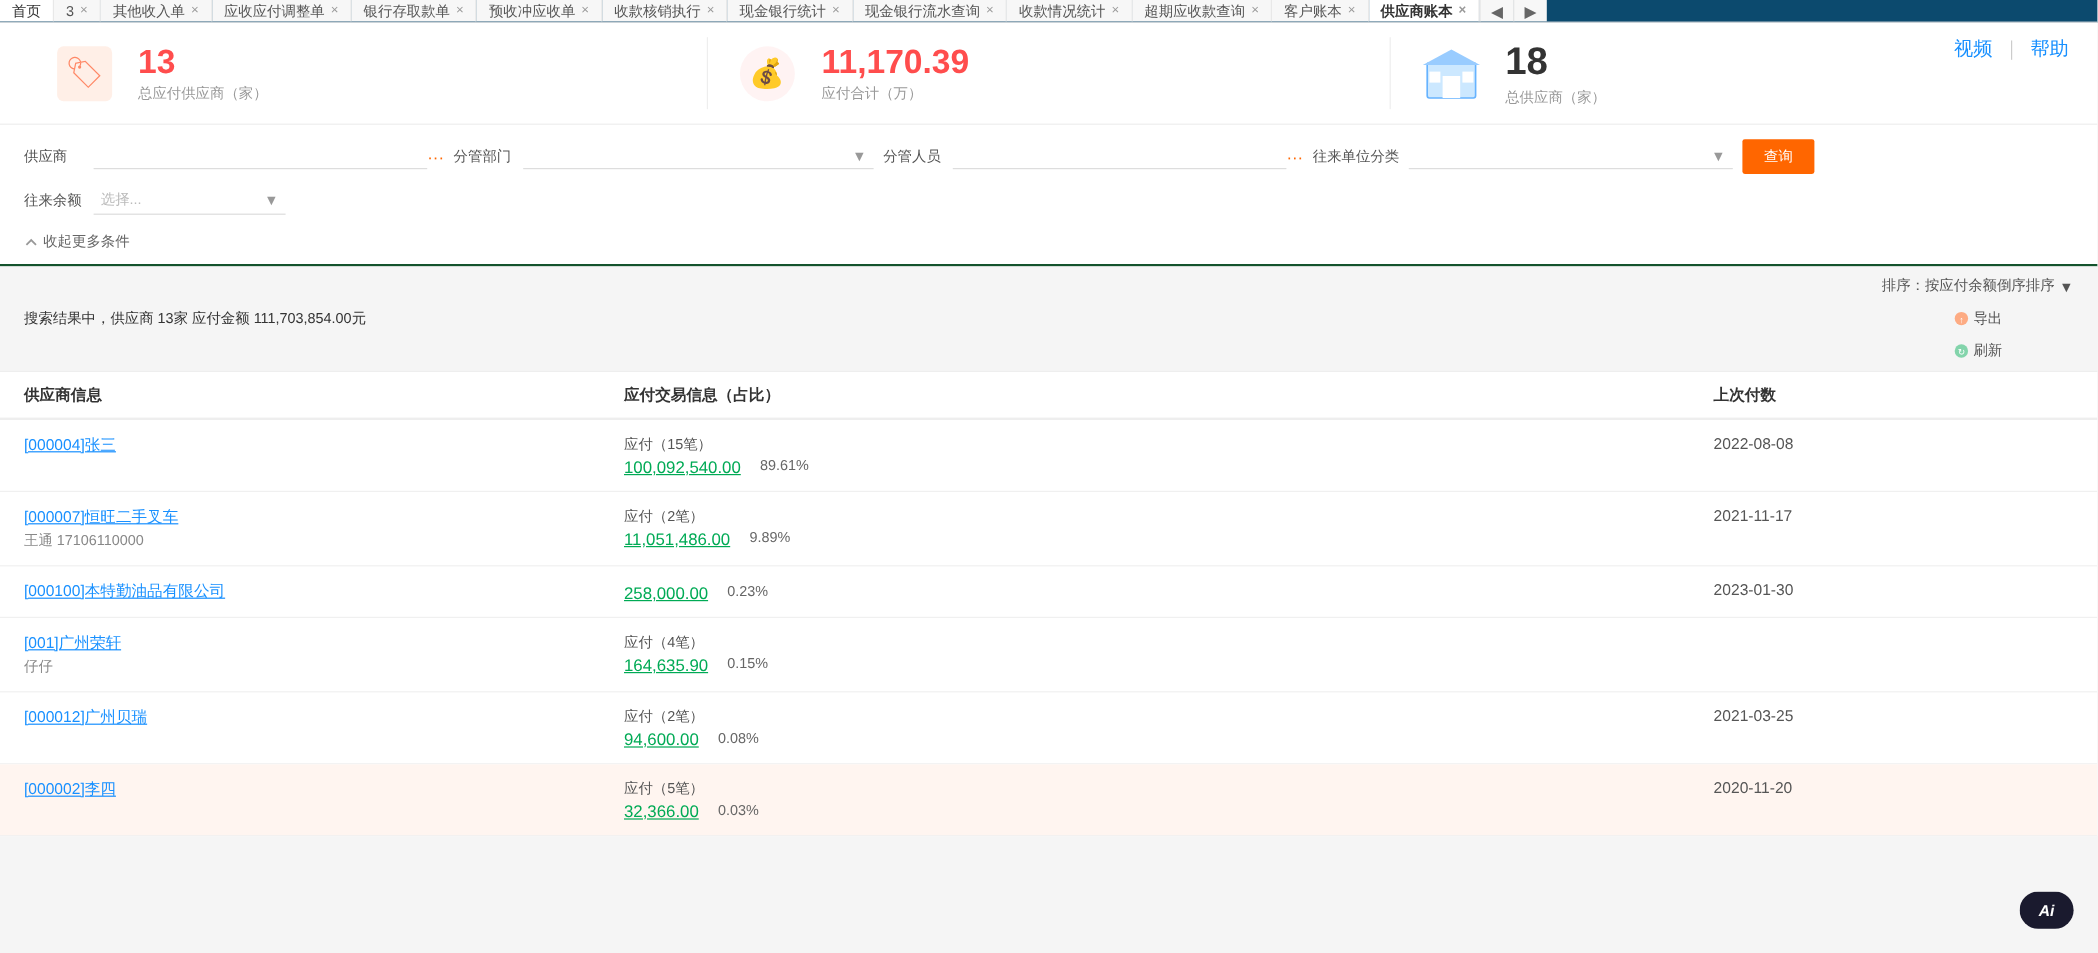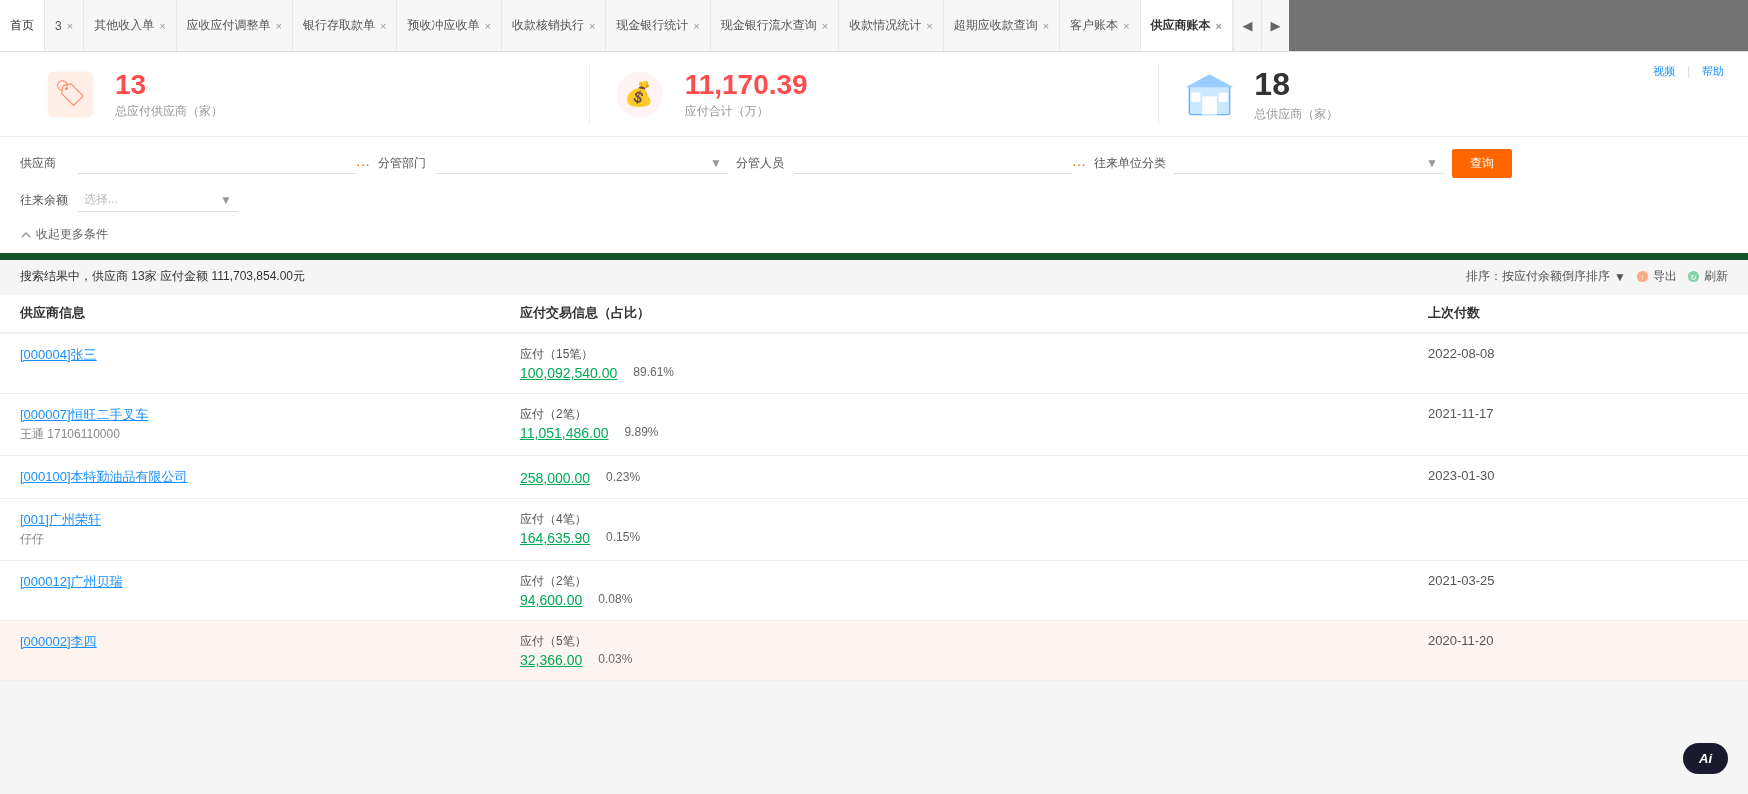--- a/index.html
+++ b/index.html
@@ -1,21 +1,21 @@
 <!DOCTYPE html>
 <html><head>
   <meta charset="utf-8">
   <style>
     * { box-sizing: border-box; margin: 0; padding: 0; }
     body { font-family: "Microsoft YaHei", "PingFang SC", Arial, sans-serif; font-size: 13px; background: #f5f5f5; color: #333; overflow-x: hidden; }
 
     
     .top-nav {
-      display: flex; align-items: center; background: #737373; border-bottom: 1px solid #e0e0e0;
-      height: 52px; overflow: hidden;
+      display: flex; align-items: center; background: #0c4a6e; border-bottom: 1px solid #e0e0e0;
+      height: 19px; overflow: hidden;
     }
     .nav-tab {
       display: flex; align-items: center; padding: 0 10px; height: 100%; white-space: nowrap;
       font-size: 12px; color: #555; border-right: 1px solid #e8e8e8; cursor: pointer;
       background: #f7f7f7;
     }
     .nav-tab.active { background: #fff; color: #333; font-weight: bold; }
     .nav-tab .close-btn { margin-left: 5px; color: #999; font-size: 11px; cursor: pointer; }
     .nav-tab.home { background: #fff; color: #333; }
     .nav-arrow { display: flex; align-items: center; justify-content: center; width: 28px; height: 100%; cursor: pointer; color: #666; border-left: 1px solid #e8e8e8; background: #f7f7f7; }
@@ -29,27 +29,27 @@
     .stat-item + .stat-item { border-left: 1px solid #eee; }
     .stat-icon { width: 60px; height: 60px; margin-right: 15px; display: flex; align-items: center; justify-content: center; }
     .stat-icon svg { width: 55px; height: 55px; }
     .stat-content { display: flex; flex-direction: column; }
     .stat-number { font-size: 28px; font-weight: bold; color: #ff4d4d; line-height: 1.2; }
     .stat-label { font-size: 12px; color: #999; margin-top: 2px; }
     .stat-number-dark { font-size: 32px; font-weight: bold; color: #333; line-height: 1.2; }
 
     .top-right-links {
       position: absolute; right: 20px; top: 12px; display: flex; align-items: center;
-      font-size: 11px; color: #555;
+      font-size: 16px; color: #555;
     }
     .top-right-links span { margin: 0 4px; color: #ccc; }
 
     
     .filter-area {
-      background: #fff; padding: 12px 20px 6px 20px; border-bottom: 7px solid #14532d;
+      background: #fff; padding: 12px 20px 6px 20px; border-bottom: 2px solid #14532d;
     }
     .filter-row { display: flex; align-items: center; margin-bottom: 10px; flex-wrap: wrap; gap: 8px; }
     .filter-item { display: flex; align-items: center; flex: 1; min-width: 180px; max-width: 350px; }
     .filter-label { font-size: 12px; color: #555; white-space: nowrap; margin-right: 8px; min-width: 50px; }
     .filter-input {
       flex: 1; border: none; border-bottom: 1px solid #ddd; outline: none;
       padding: 3px 6px; font-size: 12px; color: #333; background: transparent;
     }
     .filter-select {
       flex: 1; border: none; border-bottom: 1px solid #ddd; outline: none;
@@ -68,21 +68,21 @@
     }
     .collapse-btn svg { margin-right: 4px; }
 
     
     .results-bar {
       background: #f5f5f5; padding: 8px 20px; display: flex; align-items: center;
       justify-content: space-between; border-bottom: 1px solid #eee;
     }
     .results-info { font-size: 12px; color: #555; }
     .results-info span { color: #333; font-weight: 500; }
-    .results-actions { display: flex; align-items: center; gap: 10px; font-size: 12px; color: #555; }
+    .results-actions { display: flex; align-items: center; gap: 10px; font-size: 12px; color: #555; flex-direction: column; }
     .sort-btn { display: flex; align-items: center; gap: 4px; cursor: pointer; }
     .action-btn { display: flex; align-items: center; gap: 4px; cursor: pointer; color: #555; }
     .action-btn svg { width: 14px; height: 14px; }
 
     
     .table-area { background: #fff; }
     .table-header {
       display: grid; grid-template-columns: 500px 1fr 300px;
       padding: 10px 20px; border-bottom: 2px solid #eee;
       font-size: 13px; color: #333; font-weight: 600;

